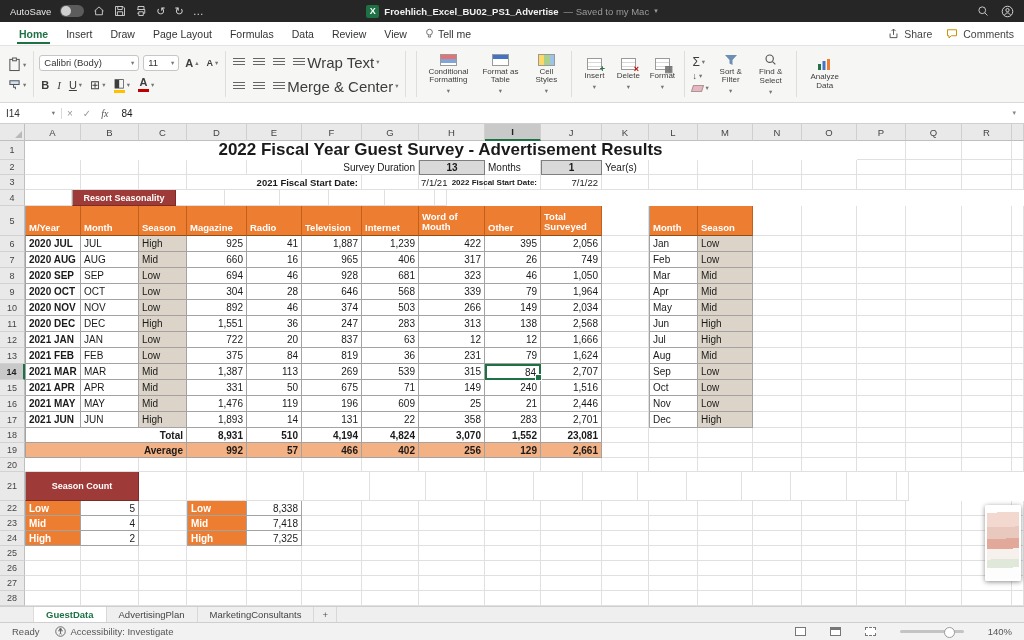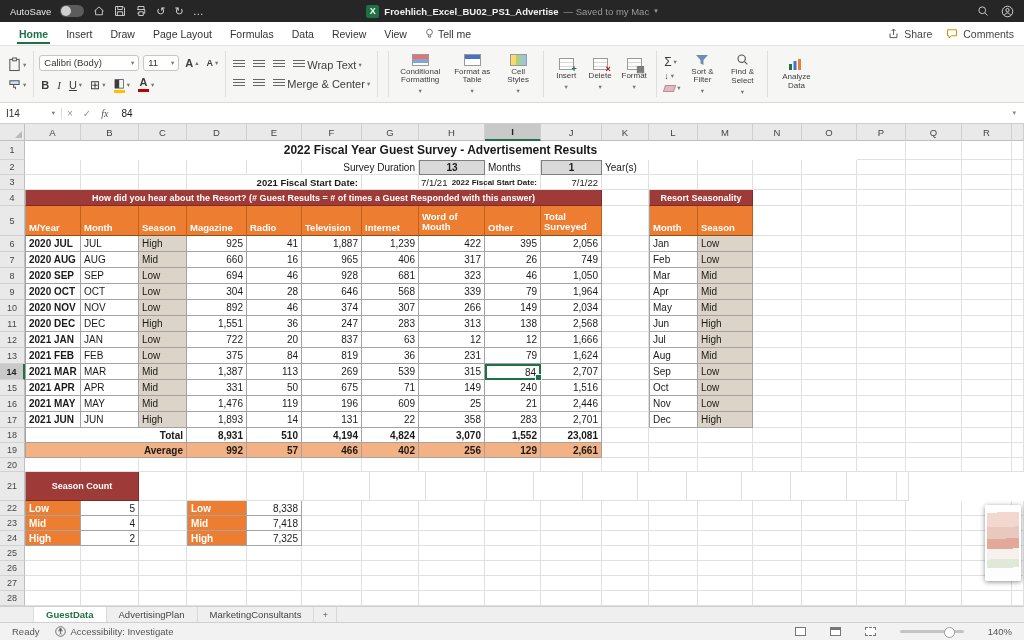--- a/index.html
+++ b/index.html
@@ -45,21 +45,21 @@
   .w96{width:100px;} .w34{width:36px;} .w130{width:140px;}
   .chev{font-size:6.5px;color:#777;}
   .glyphA{font-size:11px;font-weight:bold;} .glyphA.sm{font-size:9px;}
   .boldg{font-weight:bold;font-size:11px;} .italg{font-style:italic;font-size:11px;font-family:"Liberation Serif",serif;}
   .undg{text-decoration:underline;font-size:11px;}
   .g12{font-size:12px;line-height:1;}
   .swatch{display:flex;flex-direction:column;align-items:center;line-height:1;}
   .swatch .bar{width:11px;height:3px;margin-top:1px;}
   .albars{width:12px;height:9px;display:inline-block;
           background:repeating-linear-gradient(to bottom,#666 0 1px,transparent 1px 3px);}
-  .rlabel{font-size:11px;color:#3d3d3d;white-space:nowrap;}
+  .rlabel{font-size:15px;color:#3d3d3d;white-space:nowrap;}
   .rbig{display:flex;flex-direction:column;align-items:center;justify-content:center;gap:2px;
         padding:2px 4px;text-align:center;line-height:1.1;font-size:8px;color:#3d3d3d;width:52px;}
   .rbig .lbl2{white-space:normal;}
   .sty-ico{width:17px;height:12px;border:1px solid #9a9a9a;background:#fff;}
   .sty-ico.cf{background:linear-gradient(to bottom,#e57373 0 4px,#7ea6d9 4px 8px,#fff 8px);}
   .sty-ico.ft{background:linear-gradient(to bottom,#4472c4 0 4px,#fff 4px),
               repeating-linear-gradient(to right,transparent 0 4px,#b0b8c8 4px 5px);}
   .sty-ico.cs{background:linear-gradient(to right,#ffd966 0 5px,#a9d08e 5px 11px,#9dc3e6 11px);}
   .cells-ico{position:relative;width:15px;height:12px;border:1px solid #9a9a9a;background:#fff;
              background-image:repeating-linear-gradient(to bottom,transparent 0 3px,#d8d8d8 3px 4px);}
@@ -89,21 +89,21 @@
            background:#e9e9e9;border-right:1px solid #bfbfbf;border-bottom:1px solid #d2d2d2;}
   .rowhead.selhd{background:#c9c9c9;border-right:2px solid #1E7145;font-weight:bold;color:#222;}
 
   
   .cell{display:flex;align-items:center;padding:0 3px;font-size:10px;color:#1a1a1a;white-space:nowrap;
         overflow:hidden;border-right:1px solid #e0e0e0;border-bottom:1px solid #e0e0e0;background:#fff;}
   .cell.num{justify-content:flex-end;}
   .cell.left{justify-content:flex-start;}
   .cell.bold{font-weight:bold;}
   .cell.f9{font-size:9.5px;} .cell.f8{font-size:8px;} .cell.pl2{padding-left:2px;}
-  .cell.title{font-size:12px;font-weight:bold;justify-content:center;overflow:visible;
+  .cell.title{font-size:17px;font-weight:bold;justify-content:center;overflow:visible;
               border-right-color:transparent;border-bottom-color:transparent;}
   .cell.ban{background:#9E3B38;color:#fff;font-weight:bold;font-size:9px;justify-content:center;text-align:center;
             border-right:1px solid #7e2b26;border-bottom:1px solid #7e2b26;}
   .cell.h{background:#ED7D31;color:#fff;font-weight:bold;font-size:9.5px;align-items:flex-end;padding-bottom:2px;
           border-right:1px solid #c0601a;border-bottom:1px solid #8e4e14;}
   .cell.wr{white-space:normal;line-height:1.12;}
   .cell.bd{border-right:1px solid #a3a3a3;border-bottom:1px solid #a3a3a3;}
   .cell.bl{border-left:1px solid #a3a3a3;}
   .cell.sea{background:#DCD4C8;border-right:1px solid #a3a3a3;border-bottom:1px solid #a3a3a3;}
   .cell.avg{background:#F4B183;font-weight:bold;border-right:1px solid #a3a3a3;border-bottom:1px solid #a3a3a3;}
@@ -492,21 +492,20 @@
         <div class="cell" style="flex: 0 0 55px; width: 55px;"></div>
         <div class="cell" style="flex: 0 0 49px; width: 49px;"></div>
         <div class="cell" style="flex: 0 0 55px; width: 55px;"></div>
         <div class="cell" style="flex: 0 0 49px; width: 49px;"></div>
         <div class="cell" style="flex: 0 0 56px; width: 56px;"></div>
         <div class="cell" style="flex: 0 0 50px; width: 50px;"></div>
         <div class="cell" style="flex: 0 0 12px; width: 12px;"></div>
       </div>
       <div class="grid-row" style="height: 16px;">
         <div class="rowhead" style="flex: 0 0 25px; width: 25px;">4</div>
-        <div class="cell ban bl" style="flex: 0 0 577px; width: 577px;">How did you hear about the Resort? (# Guest Results = # of times a Guest Responded with this answer)</div>
         <div class="cell" style="flex: 0 0 47px; width: 47px;"></div>
         <div class="cell ban bl" style="flex: 0 0 104px; width: 104px;">Resort Seasonality</div>
         <div class="cell" style="flex: 0 0 49px; width: 49px;"></div>
         <div class="cell" style="flex: 0 0 55px; width: 55px;"></div>
         <div class="cell" style="flex: 0 0 49px; width: 49px;"></div>
         <div class="cell" style="flex: 0 0 56px; width: 56px;"></div>
         <div class="cell" style="flex: 0 0 50px; width: 50px;"></div>
         <div class="cell" style="flex: 0 0 12px; width: 12px;"></div>
       </div>
       <div class="grid-row" style="height: 30px;">
@@ -620,21 +619,21 @@
         <div class="cell" style="flex: 0 0 12px; width: 12px;"></div>
       </div>
       <div class="grid-row" style="height: 16px;">
         <div class="rowhead" style="flex: 0 0 25px; width: 25px;">10</div>
         <div class="cell bd left bold bl" style="flex: 0 0 56px; width: 56px;">2020 NOV</div>
         <div class="cell bd left" style="flex: 0 0 58px; width: 58px;">NOV</div>
         <div class="cell sea left" style="flex: 0 0 48px; width: 48px;">Low</div>
         <div class="cell bd num" style="flex: 0 0 60px; width: 60px;">892</div>
         <div class="cell bd num" style="flex: 0 0 55px; width: 55px;">46</div>
         <div class="cell bd num" style="flex: 0 0 60px; width: 60px;">374</div>
-        <div class="cell bd num" style="flex: 0 0 57px; width: 57px;">307</div>
+        <div class="cell bd num" style="flex: 0 0 57px; width: 57px;">503</div>
         <div class="cell bd num" style="flex: 0 0 66px; width: 66px;">266</div>
         <div class="cell bd num" style="flex: 0 0 56px; width: 56px;">149</div>
         <div class="cell bd num" style="flex: 0 0 61px; width: 61px;">2,034</div>
         <div class="cell" style="flex: 0 0 47px; width: 47px;"></div>
         <div class="cell bd left bl" style="flex: 0 0 49px; width: 49px;">May</div>
         <div class="cell sea left" style="flex: 0 0 55px; width: 55px;">Mid</div>
         <div class="cell" style="flex: 0 0 49px; width: 49px;"></div>
         <div class="cell" style="flex: 0 0 55px; width: 55px;"></div>
         <div class="cell" style="flex: 0 0 49px; width: 49px;"></div>
         <div class="cell" style="flex: 0 0 56px; width: 56px;"></div>

